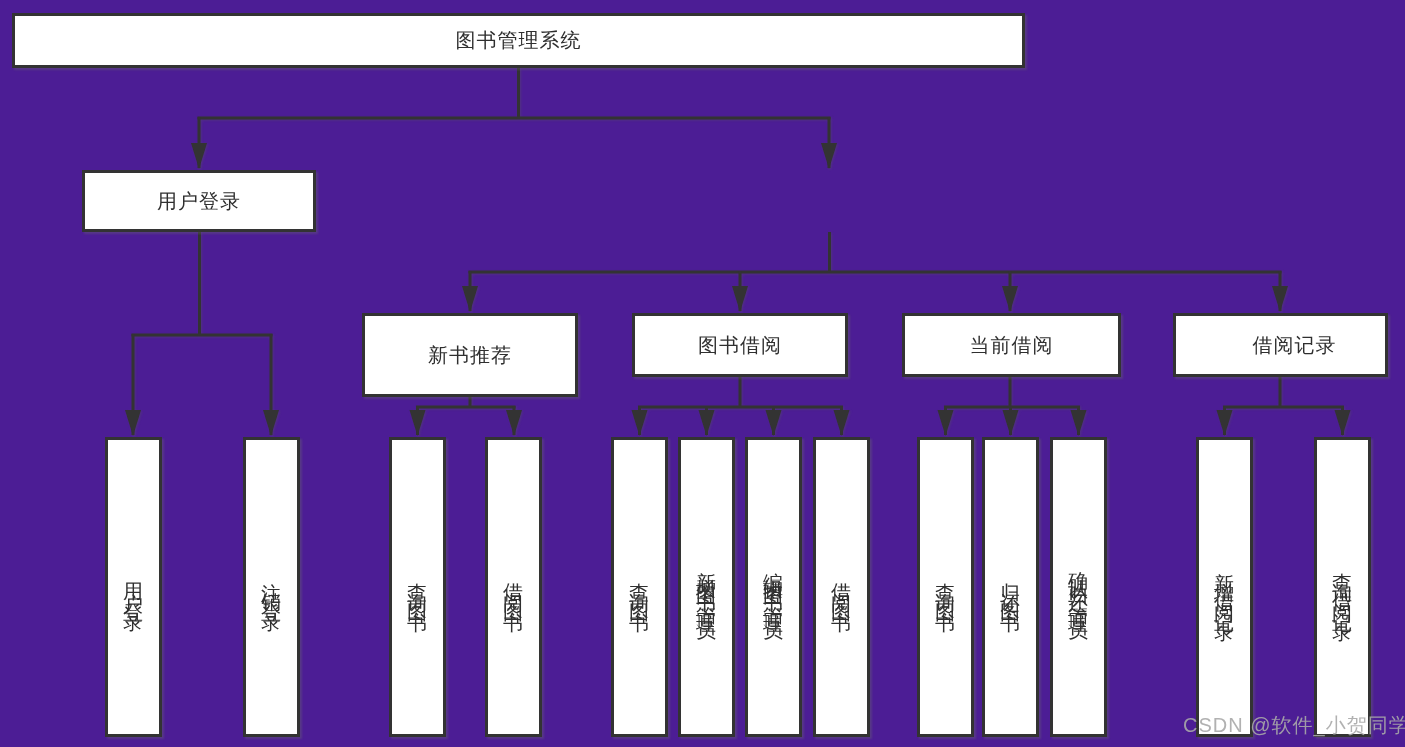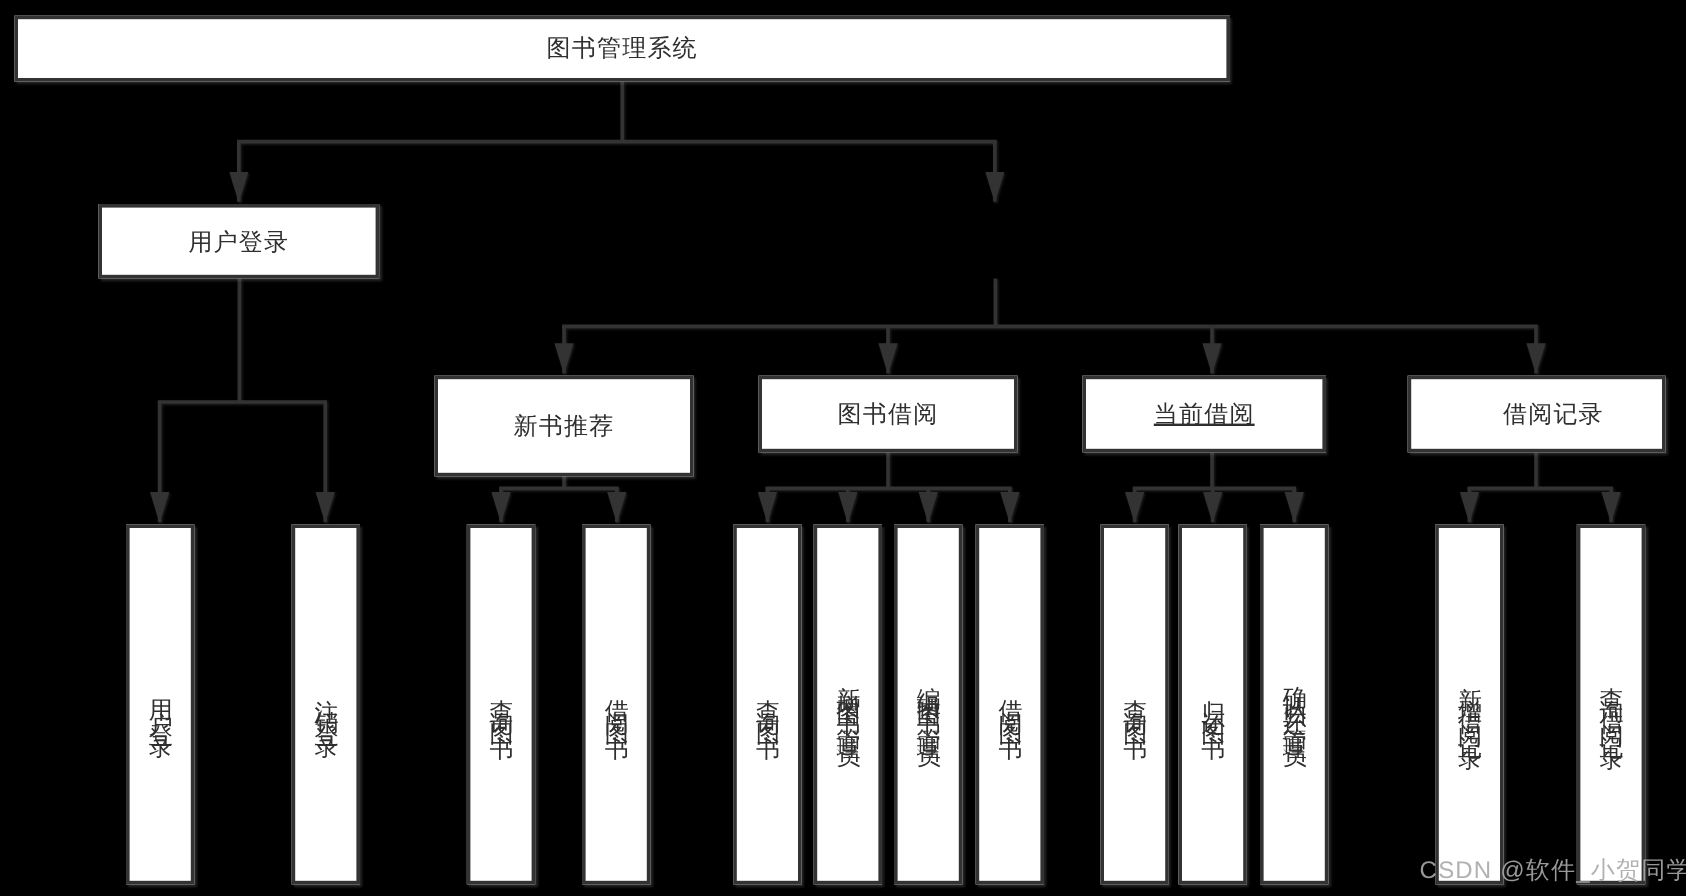--- a/index.html
+++ b/index.html
@@ -4,21 +4,21 @@
 <style>
   html, body {
     margin: 0;
     padding: 0;
     background: #ffffff;
   }
   .canvas {
     position: relative;
     width: 1405px;
     height: 747px;
-    background: #000000;
+    background: #4c1d95;
     font-family: "Liberation Sans", sans-serif;
     overflow: hidden;
   }
   svg.connectors {
     position: absolute;
     top: 0;
     left: 0;
     z-index: 1;
     filter: drop-shadow(1px 1px 1px rgba(90,90,90,0.35));
   }
@@ -121,21 +121,21 @@
   <div class="box" style="left:82px; top:170px; width:234px; height:62px;">
     <span>用户登录</span>
   </div>
 
   <div class="box" style="left:362px; top:313px; width:216px; height:84px;">
     <span>新书推荐</span>
   </div>
   <div class="box" style="left:632px; top:313px; width:216px; height:64px;">
     <span>图书借阅</span>
   </div>
-  <div class="box" style="left:902px; top:313px; width:203px; height:64px;text-decoration:underline;">
+  <div class="box" style="left:902px; top:313px; width:219px; height:64px;">
     <span>当前借阅</span>
   </div>
   <div class="box" style="left:1173px; top:313px; width:215px; height:64px;padding-left:28px;">
     <span>借阅记录</span>
   </div>
 
   <div class="box" style="left:105px; top:437px; width:57px; height:300px;">
     <span class="vtext">用户登录</span>
   </div>
   <div class="box" style="left:243px; top:437px; width:57px; height:300px;">

